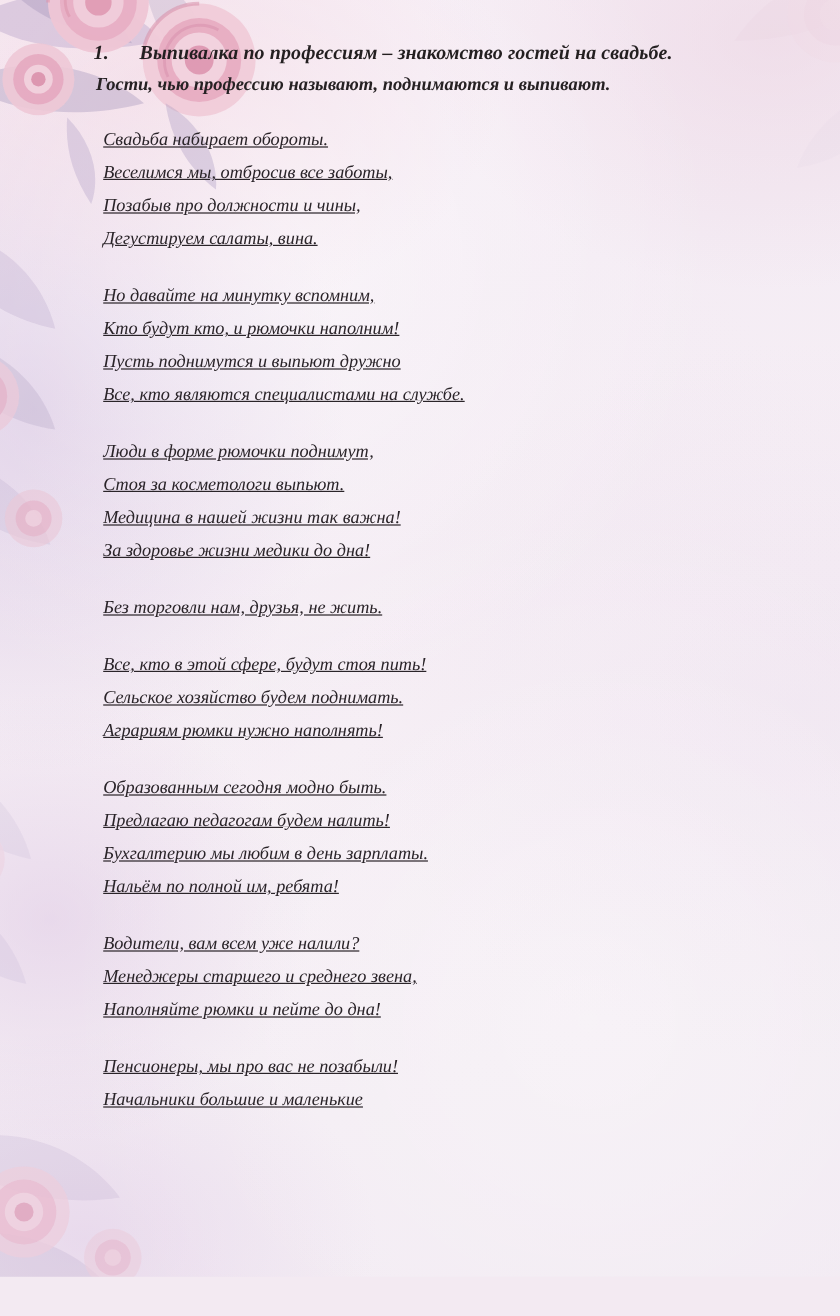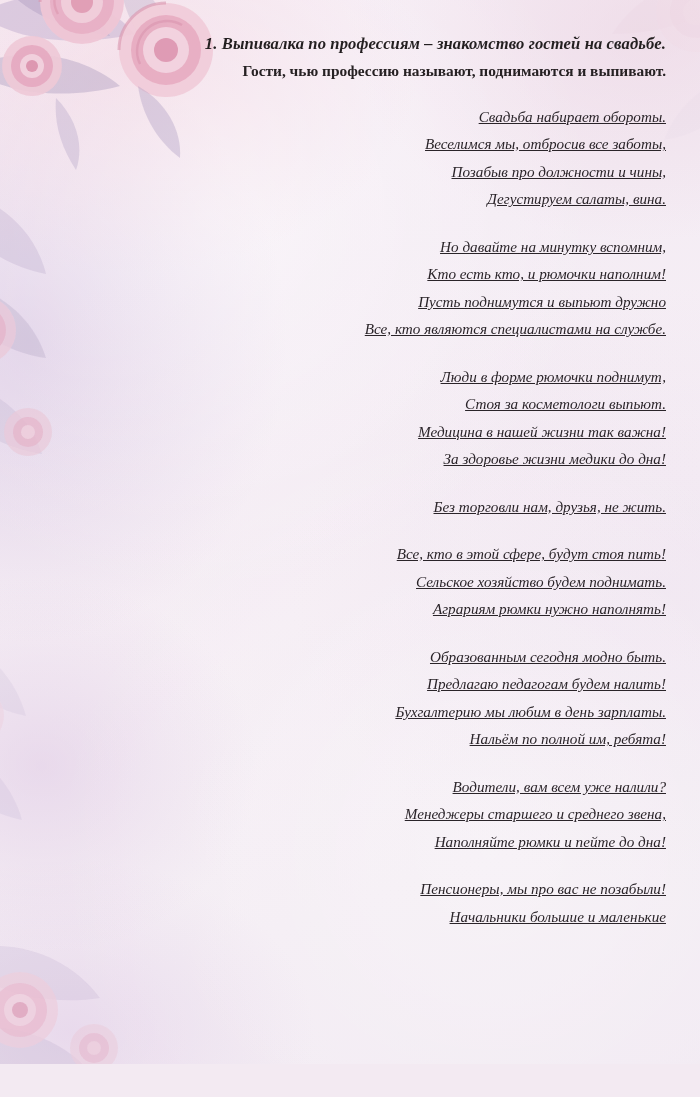--- a/index.html
+++ b/index.html
@@ -21,21 +21,20 @@
     height: 1064px;
     overflow: hidden;
     background:
       radial-gradient(ellipse 420px 300px at 18% 6%, rgba(238,198,214,0.55) 0%, rgba(238,198,214,0) 70%),
       radial-gradient(ellipse 360px 420px at 4% 32%, rgba(205,182,219,0.55) 0%, rgba(205,182,219,0) 72%),
       radial-gradient(ellipse 300px 260px at 6% 72%, rgba(222,200,228,0.55) 0%, rgba(222,200,228,0) 72%),
       radial-gradient(ellipse 340px 240px at 10% 97%, rgba(226,206,232,0.6) 0%, rgba(226,206,232,0) 72%),
       radial-gradient(ellipse 420px 300px at 92% 3%, rgba(233,204,220,0.45) 0%, rgba(233,204,220,0) 70%),
       radial-gradient(ellipse 500px 400px at 95% 55%, rgba(236,223,238,0.5) 0%, rgba(236,223,238,0) 75%),
       linear-gradient(160deg, #f7eef6 0%, #f4ecf4 30%, #f6eff5 55%, #f3ecf3 78%, #f1e9f2 100%);
-    text-align: right;
   }
 
   
   #page::before {
     content: "";
     position: absolute;
     inset: 0;
     background:
       radial-gradient(circle at 30% 20%, rgba(255,255,255,0.45) 0%, rgba(255,255,255,0) 40%),
       radial-gradient(circle at 70% 80%, rgba(255,255,255,0.35) 0%, rgba(255,255,255,0) 45%),
@@ -75,20 +74,21 @@
     line-height: 1.25;
     white-space: nowrap;
   }
   #doc-title .num {
     display: inline-block;
     min-width: 34px;
   }
 
   #doc-subtitle {
     font-family: "Liberation Serif", serif;
+    font-style: italic;
     font-weight: bold;
     font-size: 15.4px;
     color: #262123;
     margin: 0 0 22px 0;
     line-height: 1.3;
     padding-left: 2px;
     white-space: nowrap;
   }
 
   .stanza {
@@ -235,21 +235,21 @@
 
     <div class="stanza">
       <div class="verse-line">Свадьба набирает обороты.</div>
       <div class="verse-line">Веселимся мы, отбросив все заботы,</div>
       <div class="verse-line">Позабыв про должности и чины,</div>
       <div class="verse-line">Дегустируем салаты, вина.</div>
     </div>
 
     <div class="stanza">
       <div class="verse-line">Но давайте на минутку вспомним,</div>
-      <div class="verse-line">Кто есть кто, и рюмочки наполним!</div>
+      <div class="verse-line">Кто будут кто, и рюмочки наполним!</div>
       <div class="verse-line">Пусть поднимутся и выпьют дружно</div>
       <div class="verse-line">Все, кто являются специалистами на службе.</div>
     </div>
 
     <div class="stanza">
       <div class="verse-line">Люди в форме рюмочки поднимут,</div>
       <div class="verse-line">Стоя за косметологи выпьют.</div>
       <div class="verse-line">Медицина в нашей жизни так важна!</div>
       <div class="verse-line">За здоровье жизни медики до дна!</div>
     </div>

